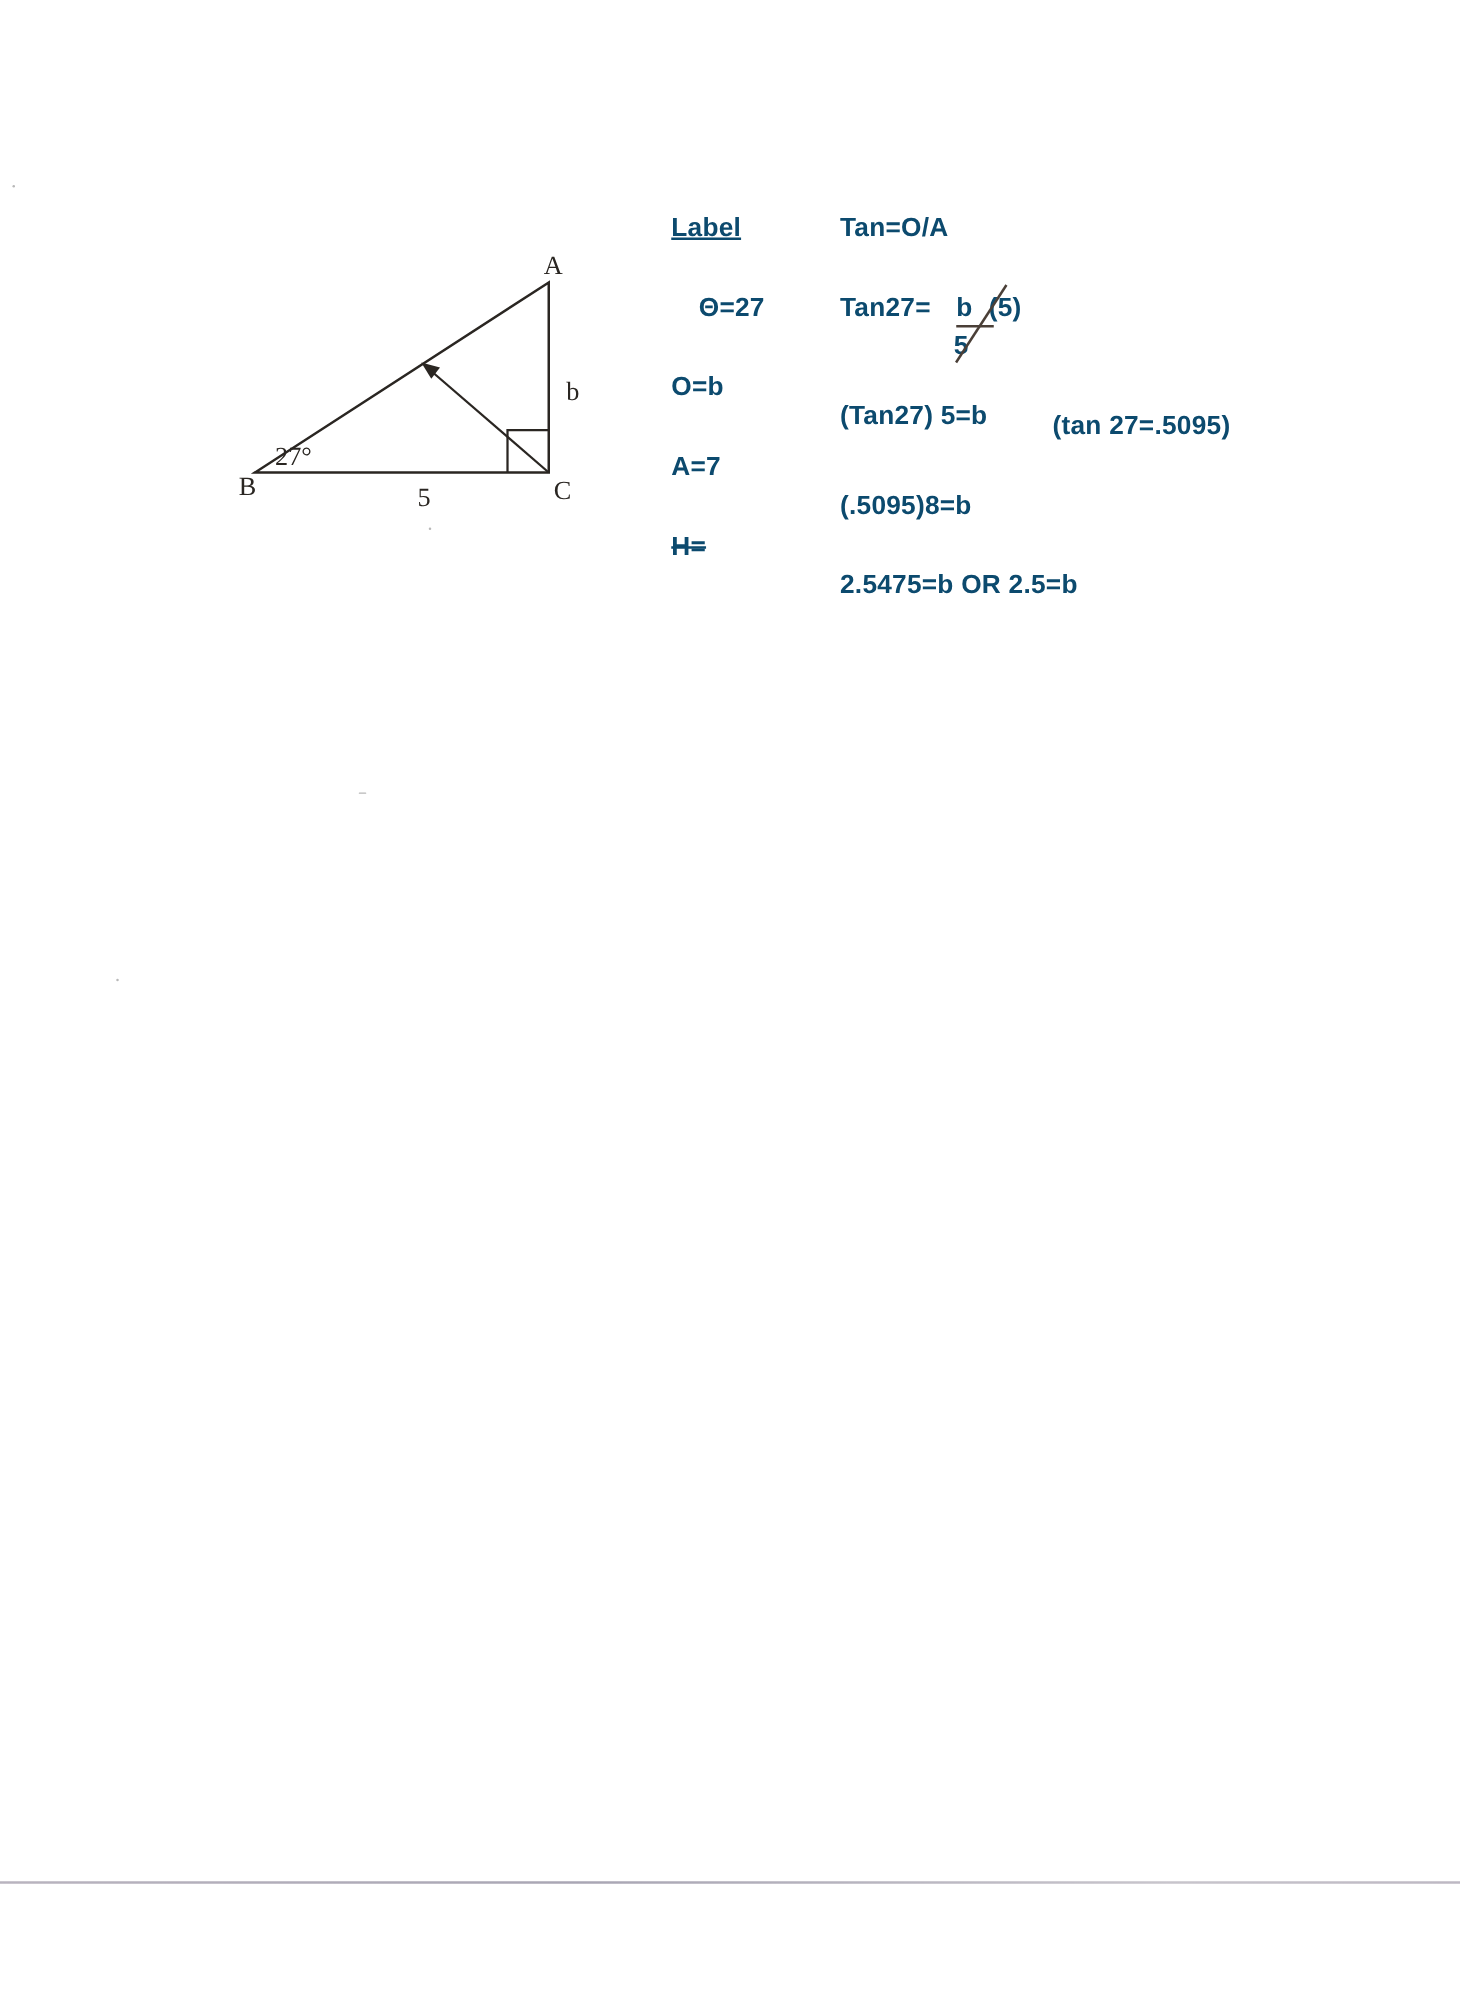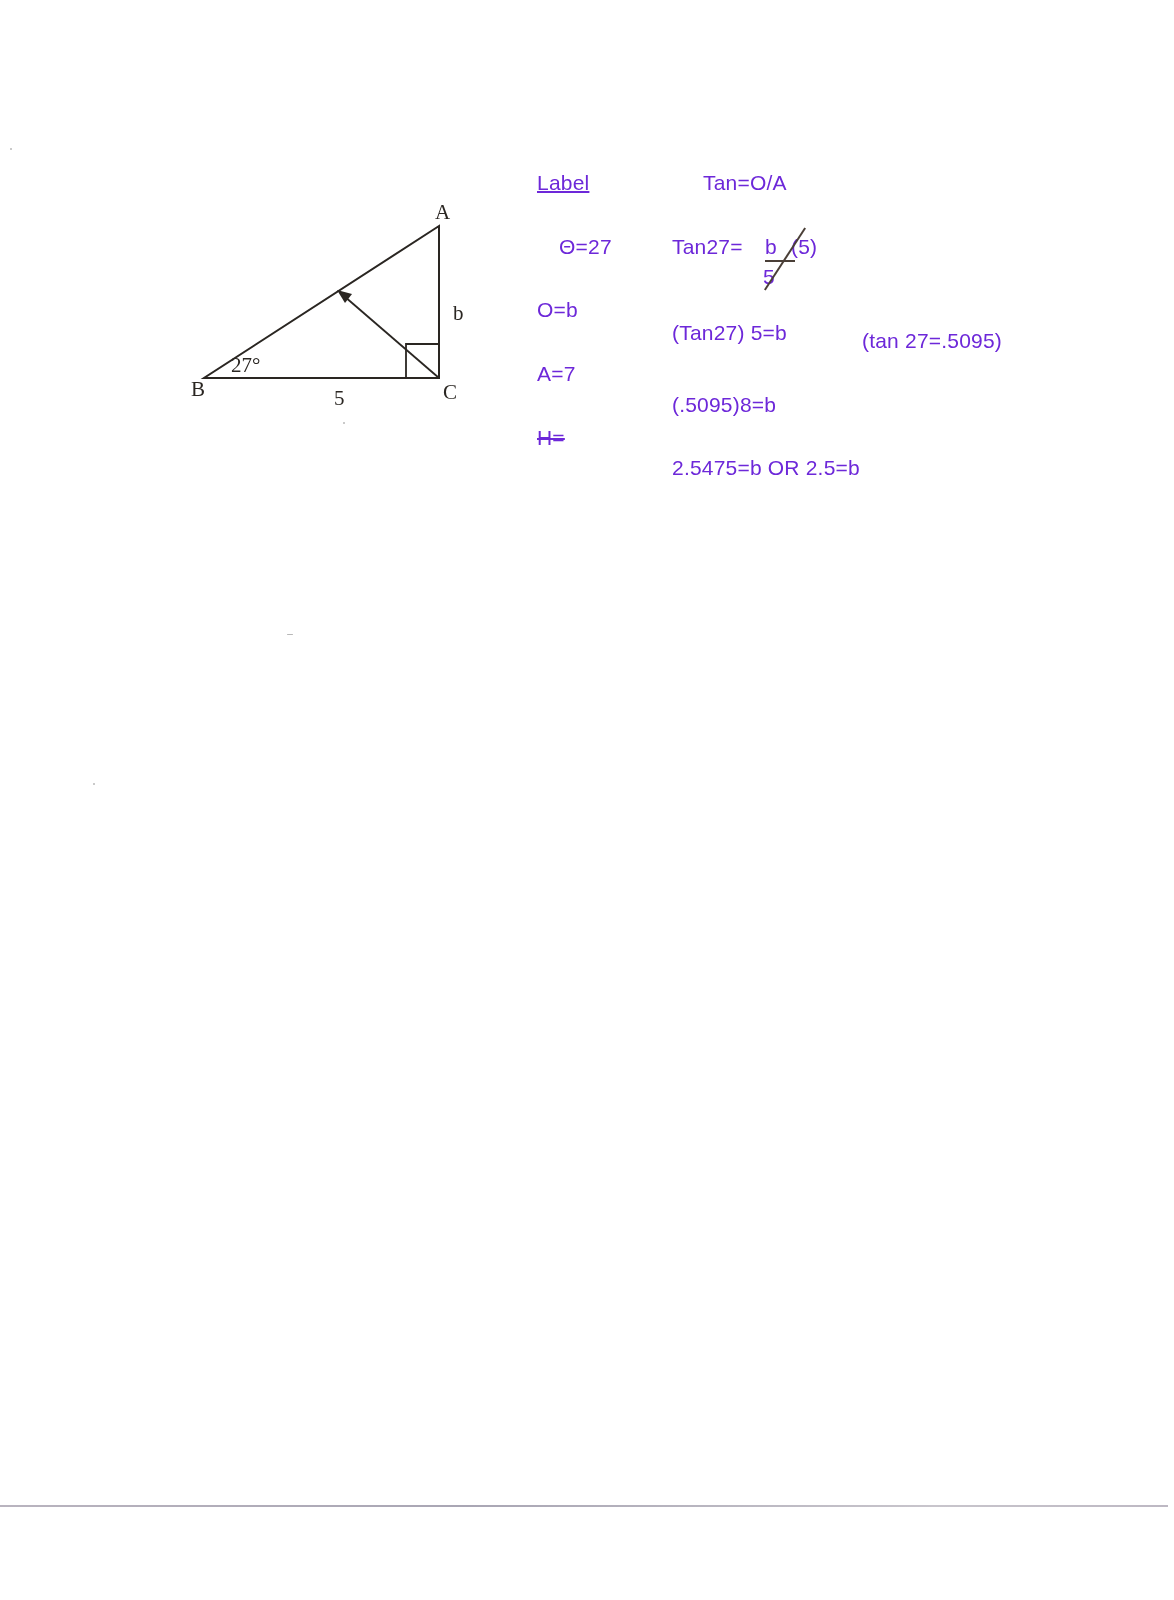--- a/index.html
+++ b/index.html
@@ -9,22 +9,22 @@
       font-family: "Liberation Sans", sans-serif;
     }
     .page { position: absolute; left: 0; top: 0; width: 1174px; height: 1600px; }
     .diagram { position: absolute; left: 180px; top: 190px; width: 300px; height: 250px; }
     .diagram svg { display: block; }
     .vlabel {
       position: absolute; font-family: "Liberation Serif", serif;
       font-size: 21px; color: #2a2622; line-height: 1;
     }
     .work {
-      position: absolute; font-weight: normal; font-size: 21px;
-      color: #6d28d9; line-height: 1; white-space: nowrap;
+      position: absolute; font-weight: bold; font-size: 21px;
+      color: #0c4a6e; line-height: 1; white-space: nowrap;
       letter-spacing: 0.2px;
     }
     .underline { text-decoration: underline; text-decoration-thickness: 2px; }
     .strike { text-decoration: line-through; text-decoration-thickness: 2px; }
     .frac-line { position: absolute; height: 2px; background: #4a3f37; }
     .cancel-slash {
       position: absolute; width: 2px; background: #4a3f37;
       transform-origin: center; 
     }
     .bottom-rule {
@@ -44,45 +44,45 @@
       <polygon points="24,188 259,188 259,36" fill="none" stroke="#2a2622" stroke-width="2"></polygon>
 
       <polyline points="226,188 226,154 259,154" fill="none" stroke="#2a2622" stroke-width="1.8"></polyline>
 
       <line x1="259" y1="188" x2="164" y2="106" stroke="#2a2622" stroke-width="1.8"></line>
       <polygon points="157,100 172,104 165,113" fill="#2a2622"></polygon>
     </svg>
     <span class="vlabel" style="left:255px; top:12px;">A</span>
     <span class="vlabel" style="left:11px; top:189px;">B</span>
     <span class="vlabel" style="left:263px; top:192px;">C</span>
-    <span class="vlabel" style="left:51px; top:165px;">27°</span>
+    <span class="vlabel" style="left:40px; top:165px;">27°</span>
     <span class="vlabel" style="left:154px; top:198px;">5</span>
     <span class="vlabel" style="left:273px; top:113px;">b</span>
   </div>
 
   <div>
     <span class="work underline" style="left:537px; top:172px;">Label</span>
     <span class="work" style="left:559px; top:236px;">Θ=27</span>
     <span class="work" style="left:537px; top:299px;">O=b</span>
     <span class="work" style="left:537px; top:363px;">A=7</span>
     <span class="work strike" style="left:525px; top:427px; padding-left:12px;">H=</span>
   </div>
 
   <div>
-    <span class="work" style="left:672px; top:172px;margin-left:31px;">Tan=O/A</span>
+    <span class="work" style="left:672px; top:172px;">Tan=O/A</span>
 
     <span class="work" style="left:672px; top:236px;text-align:right;">Tan27=</span>
     <span class="work" style="left:765px; top:236px;">b</span>
     <span class="work" style="left:791px; top:236px;">(5)</span>
     <div class="frac-line" style="left:765px; top:260px; width:30px;"></div>
     <span class="work" style="left:763px; top:266px;">5</span>
     <div class="cancel-slash" style="left:784px; top:222px; height:74px; transform: rotate(33deg);"></div>
 
     <span class="work" style="left:672px; top:322px;">(Tan27) 5=b</span>
-    <span class="work" style="left:842px; top:330px;margin-left:20px;">(tan 27=.5095)</span>
+    <span class="work" style="left:842px; top:330px;">(tan 27=.5095)</span>
 
     <span class="work" style="left:672px; top:394px;">(.5095)8=b</span>
 
     <span class="work" style="left:672px; top:457px;">2.5475=b OR 2.5=b</span>
   </div>
 
   <div class="speck" style="left:10px; top:148px;"></div>
   <div class="speck" style="left:343px; top:422px;"></div>
   <div class="speck" style="left:287px; top:634px; width:6px; height:1px;"></div>
   <div class="speck" style="left:93px; top:783px;"></div>

